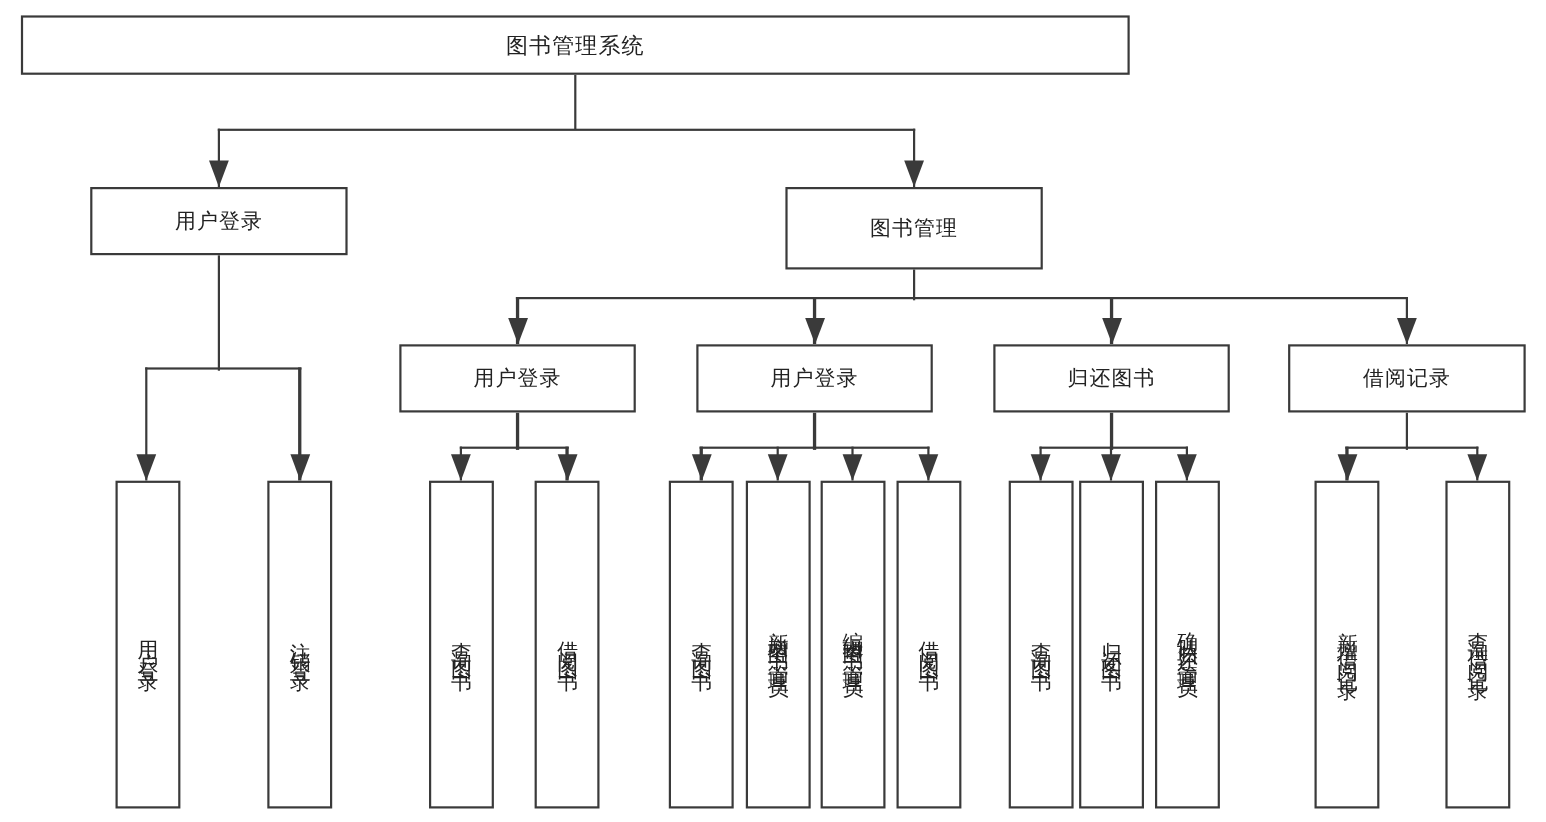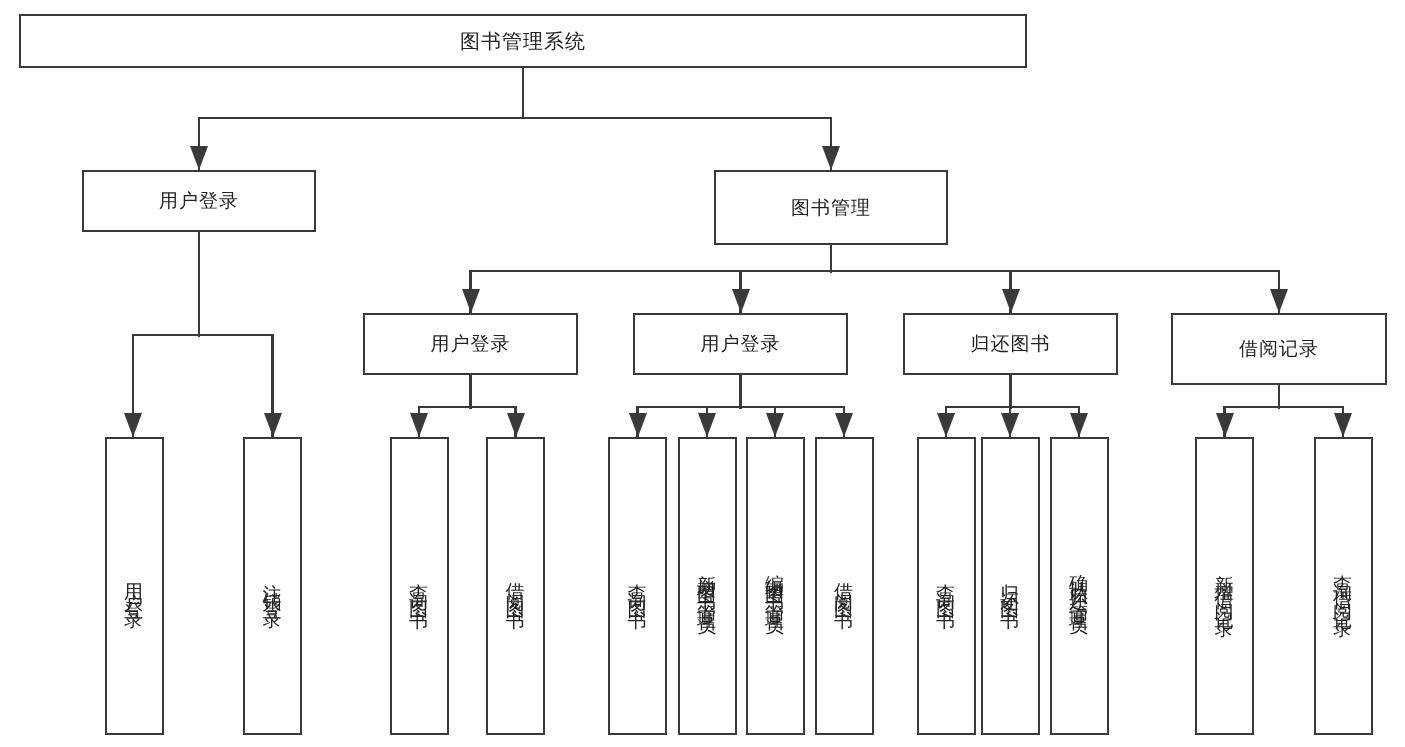--- a/index.html
+++ b/index.html
@@ -68,21 +68,21 @@
 
   <div class="box" style="left:363px;top:313px;width:215px;height:62px;">
     <span>用户登录</span>
   </div>
   <div class="box" style="left:633px;top:313px;width:215px;height:62px;">
     <span>用户登录</span>
   </div>
   <div class="box" style="left:903px;top:313px;width:215px;height:62px;">
     <span>归还图书</span>
   </div>
-  <div class="box" style="left:1171px;top:313px;width:216px;height:72px;">
+  <div class="box" style="left:1171px;top:313px;width:216px;height:62px;">
     <span>借阅记录</span>
   </div>
 
   <div class="box vbox" style="left:104.5px;top:437px;width:59px;height:298px;">
     <span>用户登录</span>
   </div>
   <div class="box vbox" style="left:243px;top:437px;width:59px;height:298px;">
     <span>注销登录</span>
   </div>
   <div class="box vbox" style="left:389.5px;top:437px;width:59px;height:298px;">

